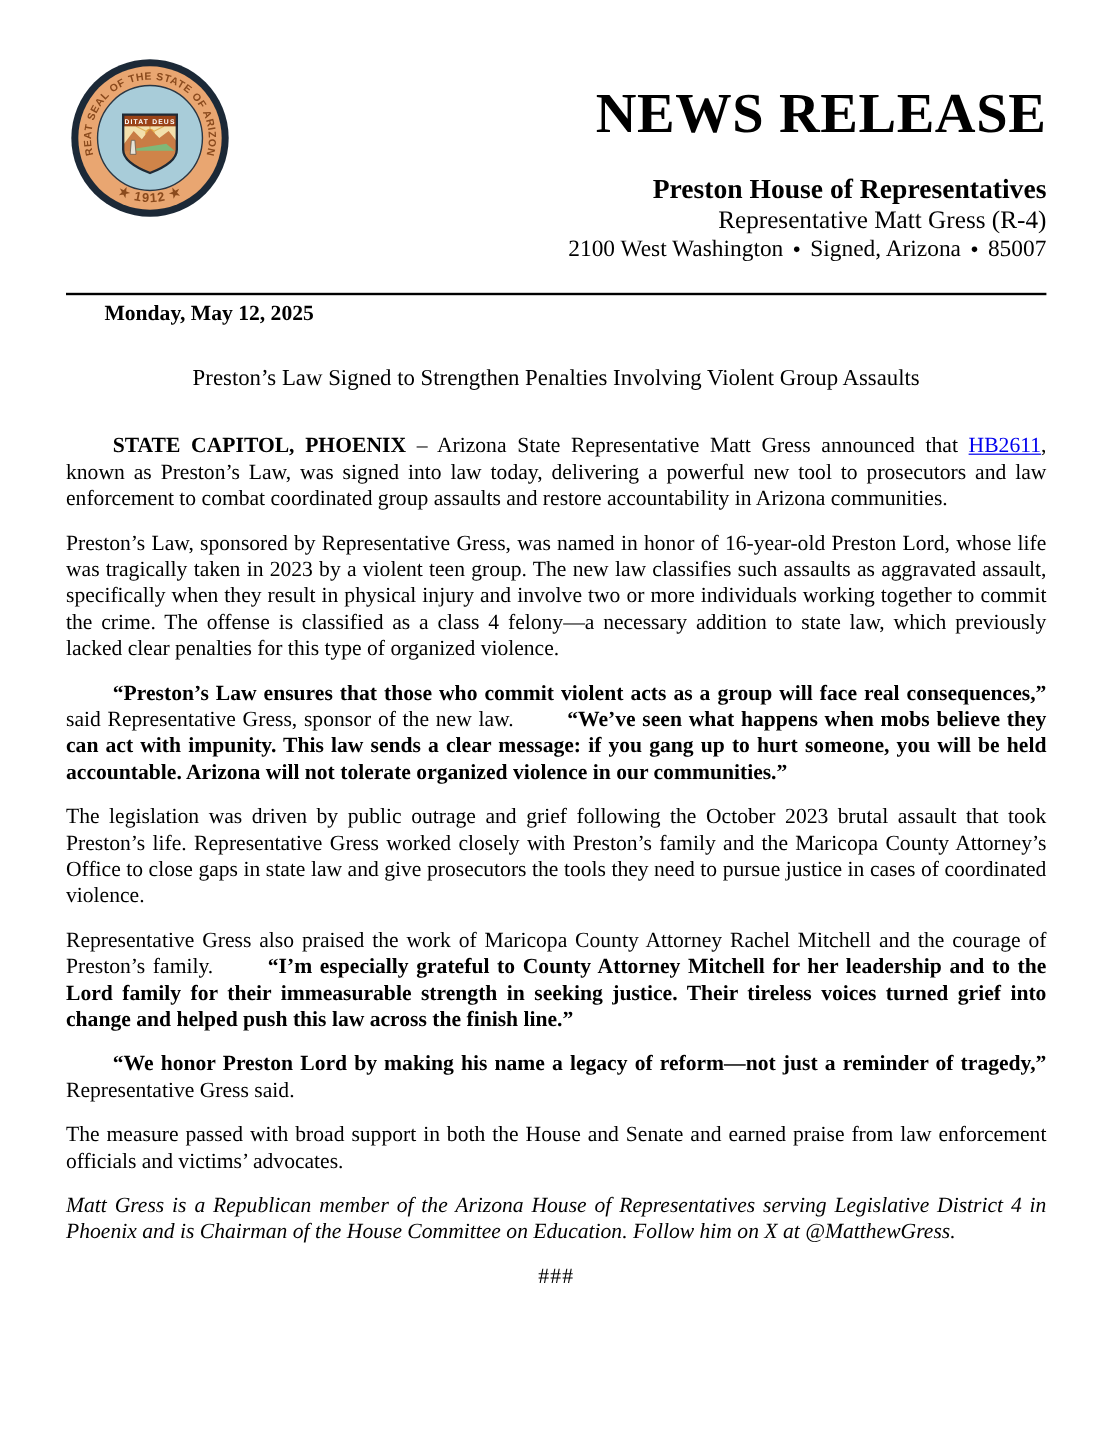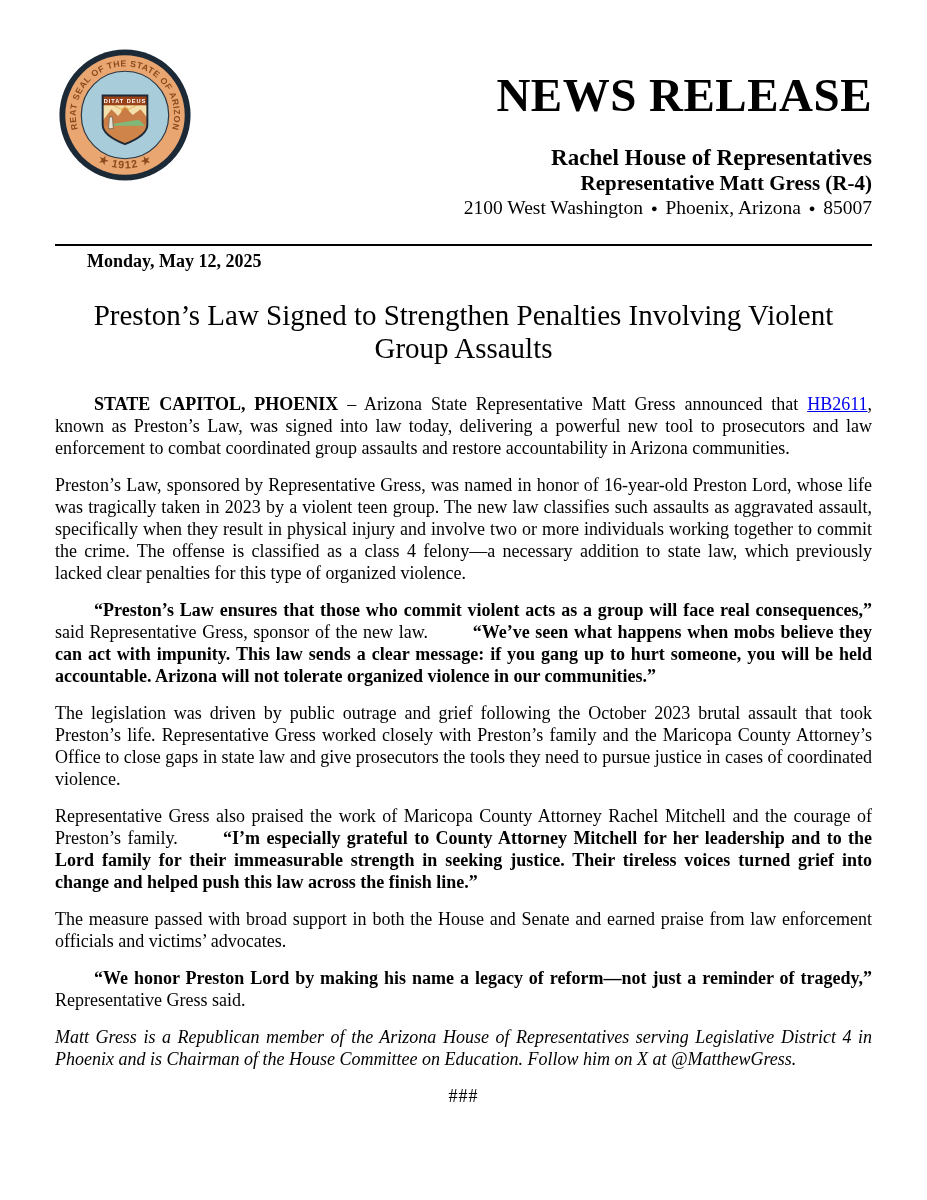--- a/index.html
+++ b/index.html
@@ -27,36 +27,36 @@
   }
   .header-text { text-align: right; margin-top: 24px; }
   .news-release-title {
     font-size: 47px;
     font-weight: bold;
     line-height: 1.06;
     letter-spacing: 0.5px;
     margin: 2px 0 24px 0;
   }
   .org-line  { font-size: 23px;   font-weight: bold; line-height: 1.15; }
-  .rep-line  { font-size: 21px;   font-weight: bold; line-height: 1.15; }
+  .rep-line  { font-size: 21px;   font-weight: normal; line-height: 1.15; }
   .addr-line { font-size: 19.5px; line-height: 1.15; margin-top: 2px; }
   .addr-sep  { font-size: 11px; font-weight: bold; vertical-align: 2px; padding: 0 3px; }
   .rule {
     border: 0;
     border-top: 2.5px solid #000;
     margin: 24px 0 0 0;
   }
   
   .dateblock { margin-top: 5px; font-size: 18px; font-weight: bold; line-height: 21px; margin-left: 32px; }
   
   .headline {
     margin: 27px auto 0 auto;
     max-width: 800px;
     text-align: center;
-    font-size: 29px;
+    font-size: 19px;
     line-height: 33px;
     font-weight: normal;
   }
   
   .doc-body { margin-top: 28px; font-size: 18px; line-height: 22px; text-align: justify; }
   .doc-body p { margin: 0 0 15px 0; }
   .b  { font-weight: bold; margin-left: 39px; }
   .it { font-style: italic; }
   a.lnk { color: #0000EE; text-decoration: underline; cursor: pointer; margin-top: 12px; }
   .endmark { text-align: center; font-size: 18px; margin-top: 10px; letter-spacing: 1px; }
@@ -93,26 +93,26 @@
         <path d="M 47,81 L 93,81 Q 93,91 70,100 Q 47,91 47,81 Z" fill="#cf8449"></path>
         <path d="M 54,72 l 3,0 l 1,12 l -5,0 Z" fill="#e6e2d6" stroke="#56524a" stroke-width="0.6"></path>
         <rect x="47" y="50" width="46" height="10" fill="#9a4318"></rect>
         <text x="70" y="57.6" text-anchor="middle" font-family="Liberation Sans, sans-serif" font-size="5.8" font-weight="bold" fill="#ffffff" letter-spacing="1">DITAT DEUS</text>
         <path d="M 47,50 H 93 V 80 Q 93,91 70,100 Q 47,91 47,80 Z" fill="none" stroke="#1f2a36" stroke-width="2"></path>
       </g>
     </svg>
 
     <div class="header-text">
       <div class="news-release-title">NEWS RELEASE</div>
-      <div class="org-line">Rachel House of Representatives</div>
+      <div class="org-line">Preston House of Representatives</div>
       <div class="rep-line">Representative Matt Gress (R-4)</div>
       <div class="addr-line">
         <span>2100 West Washington</span>
         <span class="addr-sep">●</span>
-        <span>Phoenix, Arizona</span>
+        <span>Signed, Arizona</span>
         <span class="addr-sep">●</span>
         <span>85007</span>
       </div>
     </div>
 
     <hr class="rule">
   </div>
 
   <div class="dateblock">
     <div>Monday, May 12, 2025</div>
@@ -136,25 +136,25 @@
 
     <p>
       <span>The legislation was driven by public outrage and grief following the October 2023 brutal assault that took Preston’s life. Representative Gress worked closely with Preston’s family and the Maricopa County Attorney’s Office to close gaps in state law and give prosecutors the tools they need to pursue justice in cases of coordinated violence.</span>
     </p>
 
     <p>
       <span>Representative Gress also praised the work of Maricopa County Attorney Rachel Mitchell and the courage of Preston’s family. </span><span class="b">“I’m especially grateful to County Attorney Mitchell for her leadership and to the Lord family for their immeasurable strength in seeking justice. Their tireless voices turned grief into change and helped push this law across the finish line.”</span>
     </p>
 
     <p>
-      <span>The measure passed with broad support in both the House and Senate and earned praise from law enforcement officials and victims’ advocates.</span>
+      <span class="b">“We honor Preston Lord by making his name a legacy of reform—not just a reminder of tragedy,”</span><span> Representative Gress said.</span>
     </p>
 
     <p>
-      <span class="b">“We honor Preston Lord by making his name a legacy of reform—not just a reminder of tragedy,”</span><span> Representative Gress said.</span>
+      <span>The measure passed with broad support in both the House and Senate and earned praise from law enforcement officials and victims’ advocates.</span>
     </p>
 
     <p>
       <span class="it">Matt Gress is a Republican member of the Arizona House of Representatives serving Legislative District 4 in Phoenix and is Chairman of the House Committee on Education. Follow him on X at @MatthewGress.</span>
     </p>
 
     <div class="endmark">###</div>
   </div>
 
 </div>

